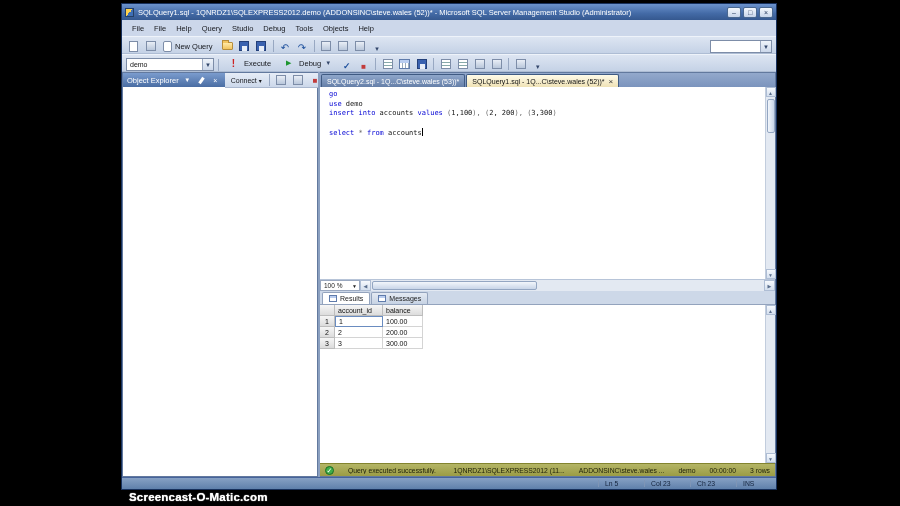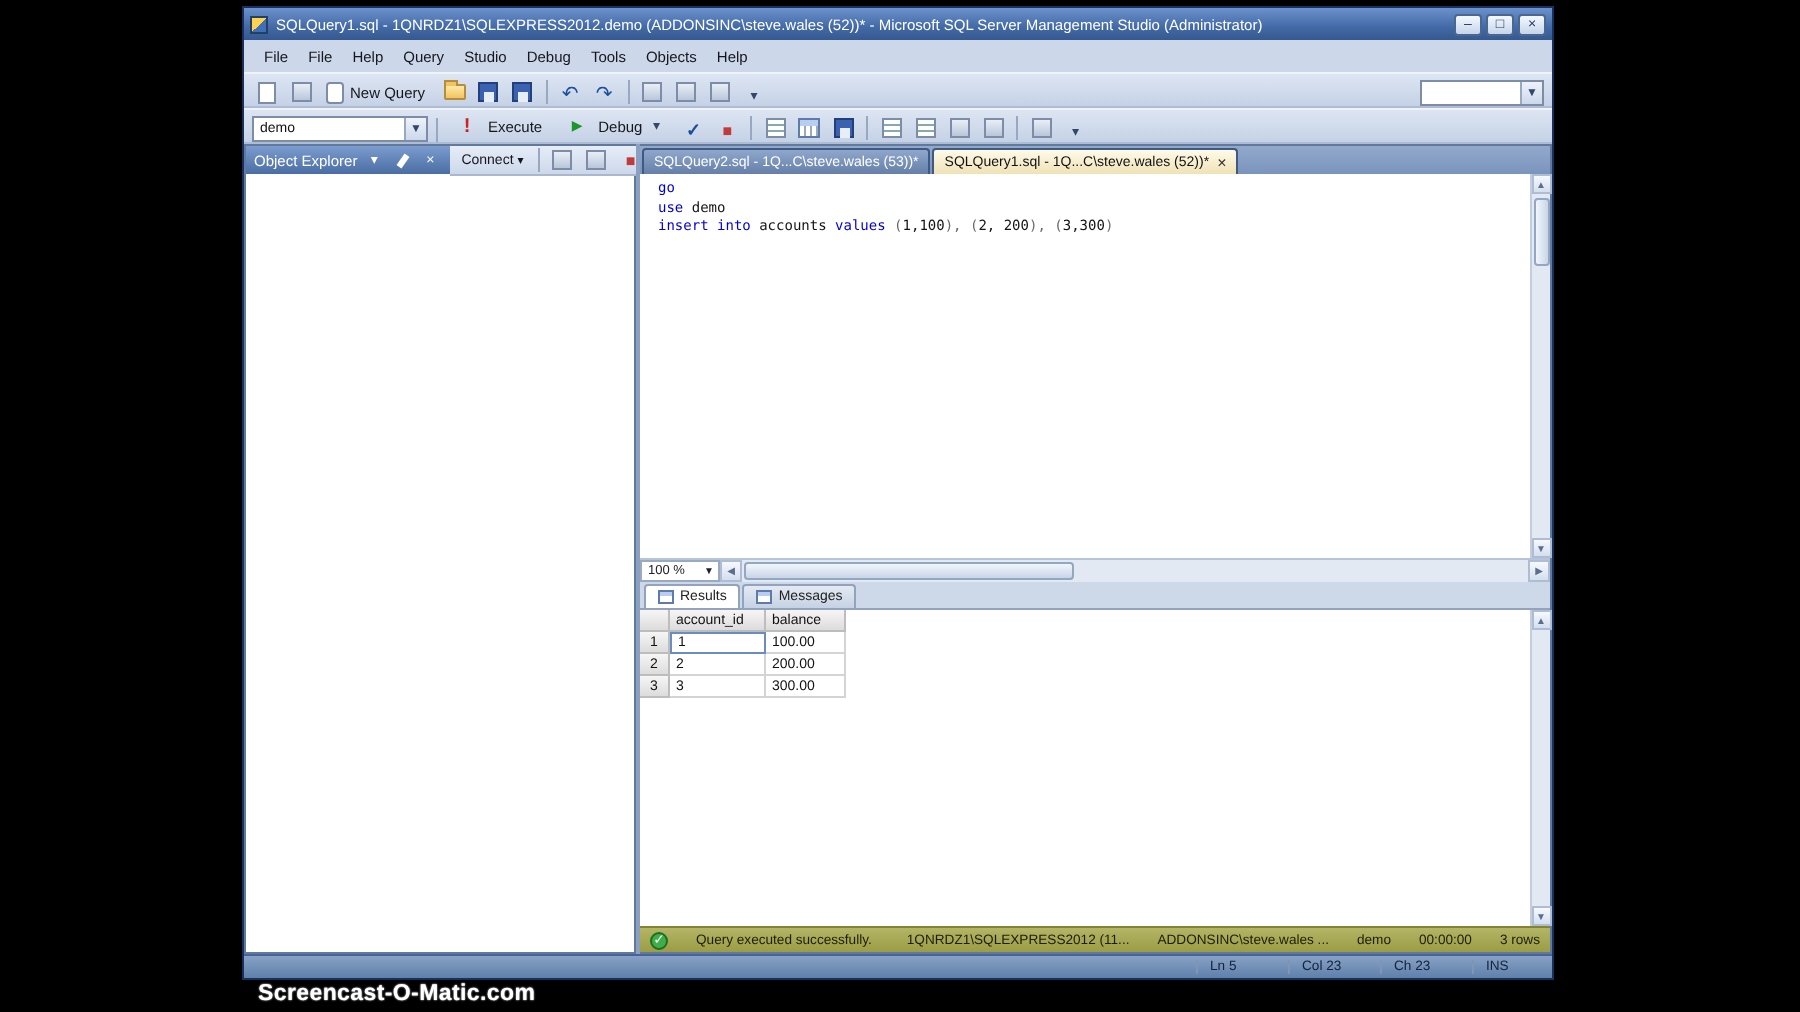--- a/index.html
+++ b/index.html
@@ -490,20 +490,21 @@
             <div class="tab-close" data-name="tab-close-icon">×</div>
           </div>
         </div>
 
       <div class="editor-wrap" data-name="editor-area">
         <div class="code" data-name="code-area">
             <div class="code-line" data-name="code-line"><span class="tk-kw" data-name="code-token">go</span></div>
             <div class="code-line" data-name="code-line"><span class="tk-kw" data-name="code-token">use</span><span class="tk-pl" data-name="code-token"> demo</span></div>
             <div class="code-line" data-name="code-line"><span class="tk-kw" data-name="code-token">insert</span><span class="tk-pl" data-name="code-token"> </span><span class="tk-kw" data-name="code-token">into</span><span class="tk-pl" data-name="code-token"> accounts </span><span class="tk-kw" data-name="code-token">values</span><span class="tk-pl" data-name="code-token"> </span><span class="tk-op" data-name="code-token">(</span><span class="tk-pl" data-name="code-token">1,100</span><span class="tk-op" data-name="code-token">), (</span><span class="tk-pl" data-name="code-token">2, 200</span><span class="tk-op" data-name="code-token">), (</span><span class="tk-pl" data-name="code-token">3,300</span><span class="tk-op" data-name="code-token">)</span></div>
             <div class="code-line" data-name="code-line">&nbsp;</div>
+            <div class="code-line" data-name="code-line"><span class="tk-kw" data-name="code-token">select</span><span class="tk-op" data-name="code-token"> * </span><span class="tk-kw" data-name="code-token">from</span><span class="tk-pl" data-name="code-token"> accounts</span></div>
           </div>
         <div class="vscroll" data-name="editor-vertical-scrollbar">
           <div class="varrow" data-name="scroll-up-icon">▲</div>
           <div class="vthumb" data-name="scrollbar-thumb"></div>
           <div class="varrow" style="margin-top:auto" data-name="scroll-down-icon">▼</div>
         </div>
       </div>
 
       <div class="zoombar" data-name="editor-zoom-bar">
         <div class="zoom-combo" data-name="zoom-combobox">

